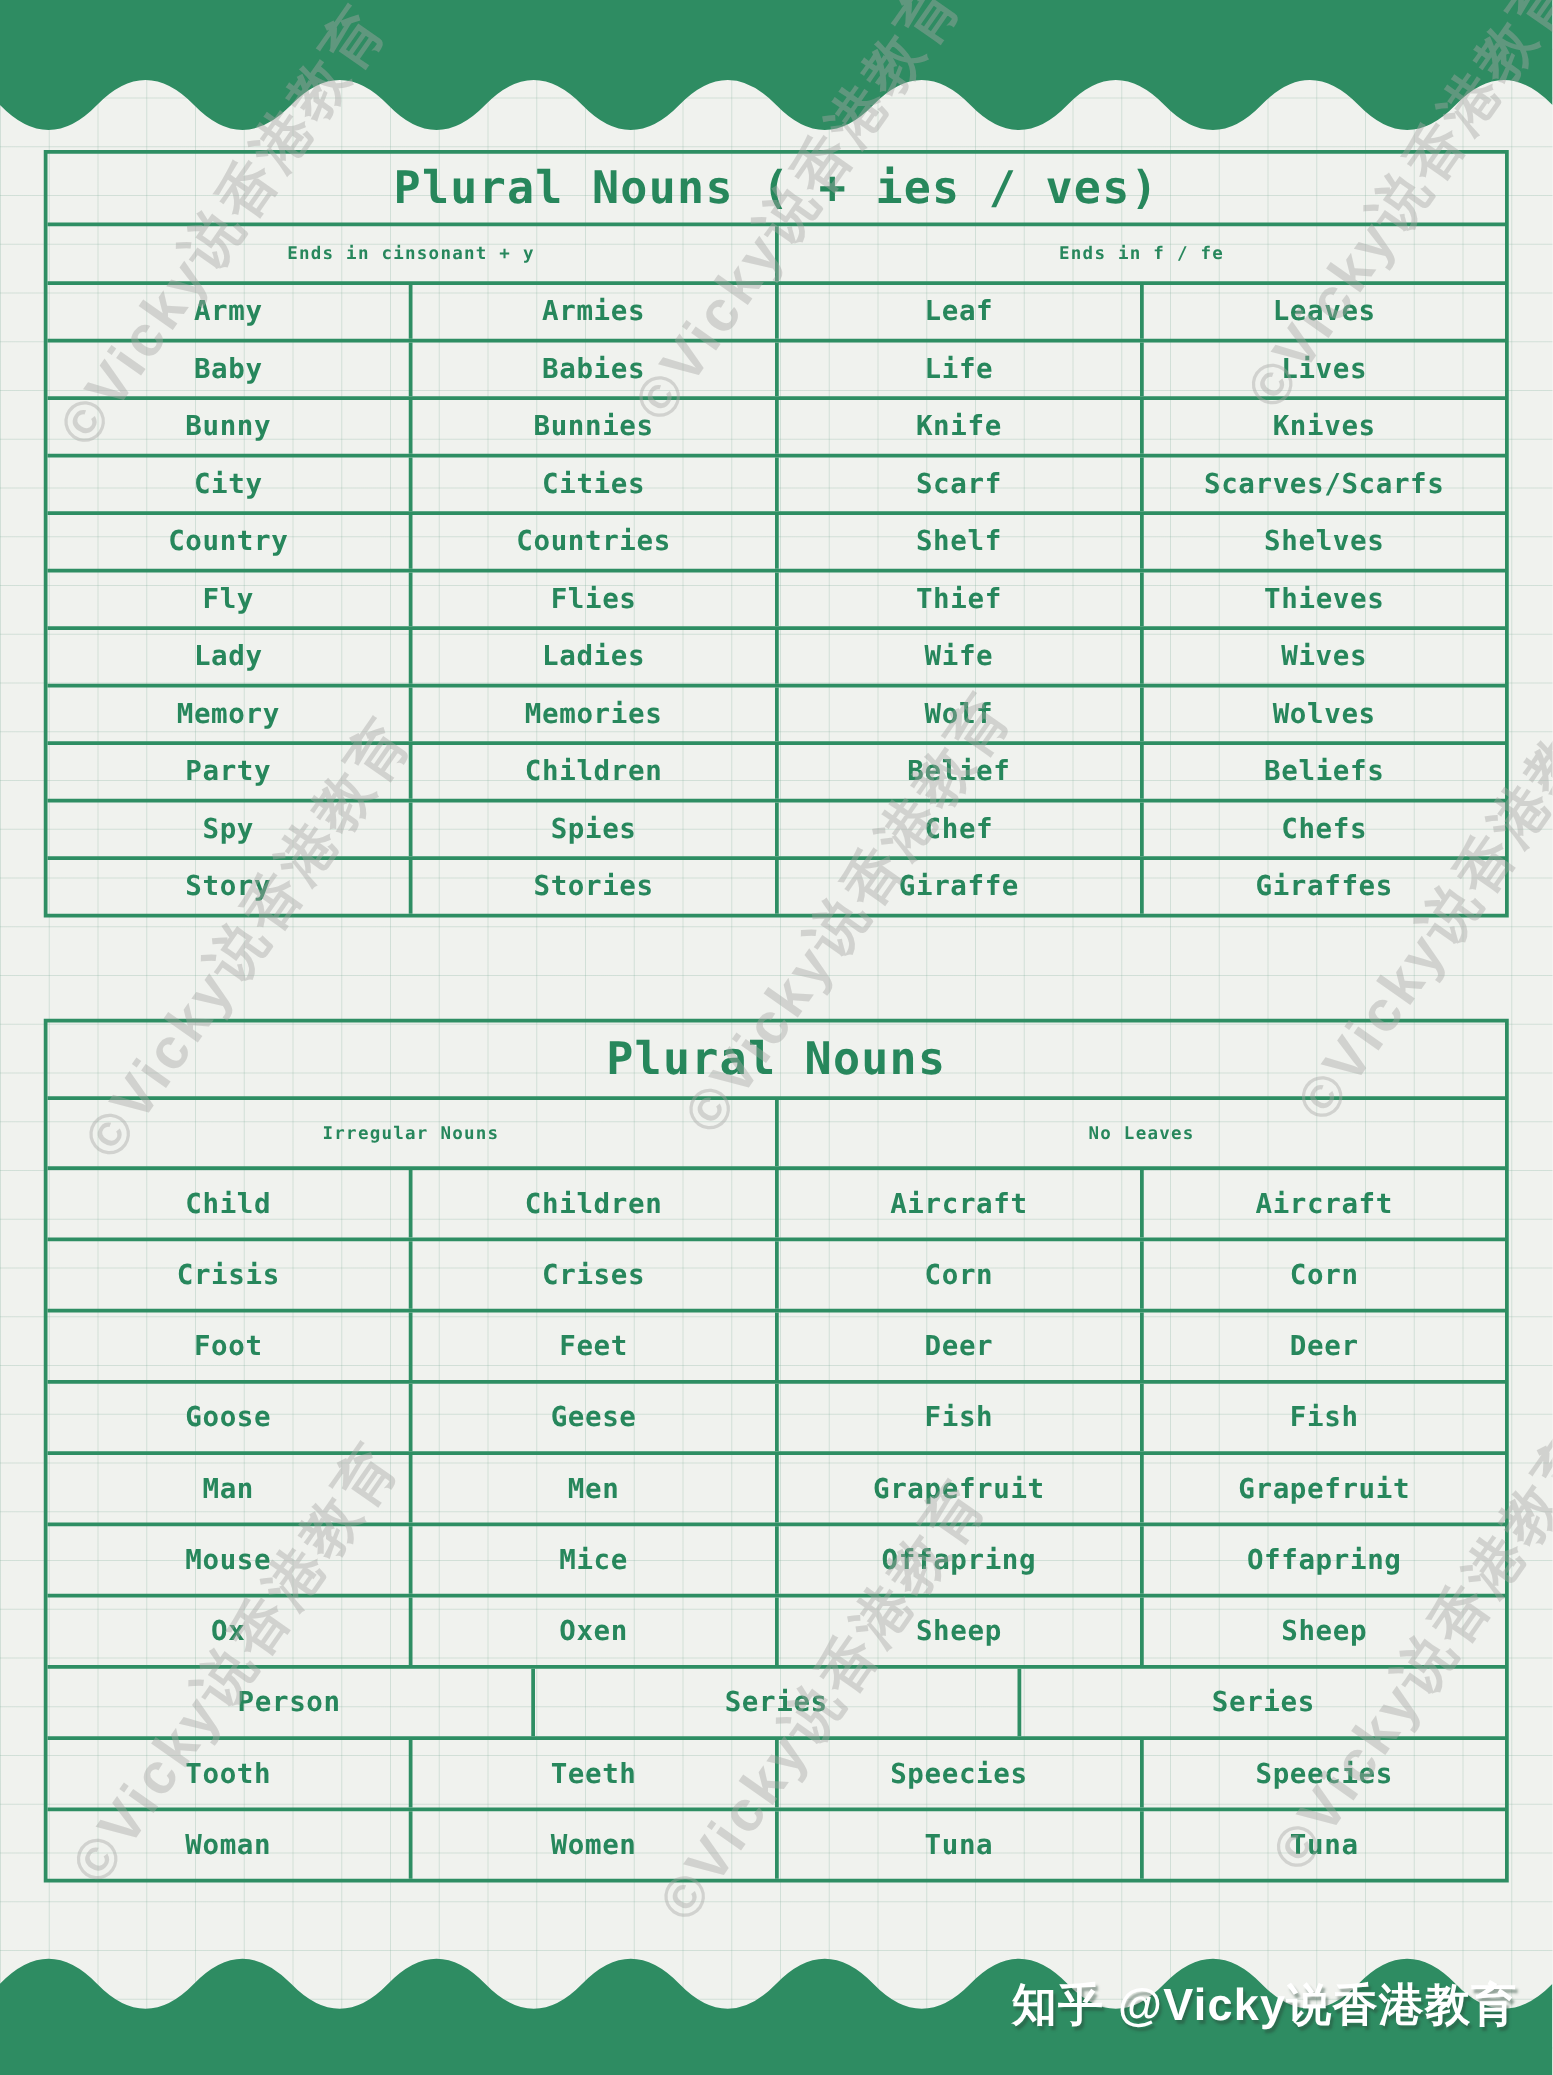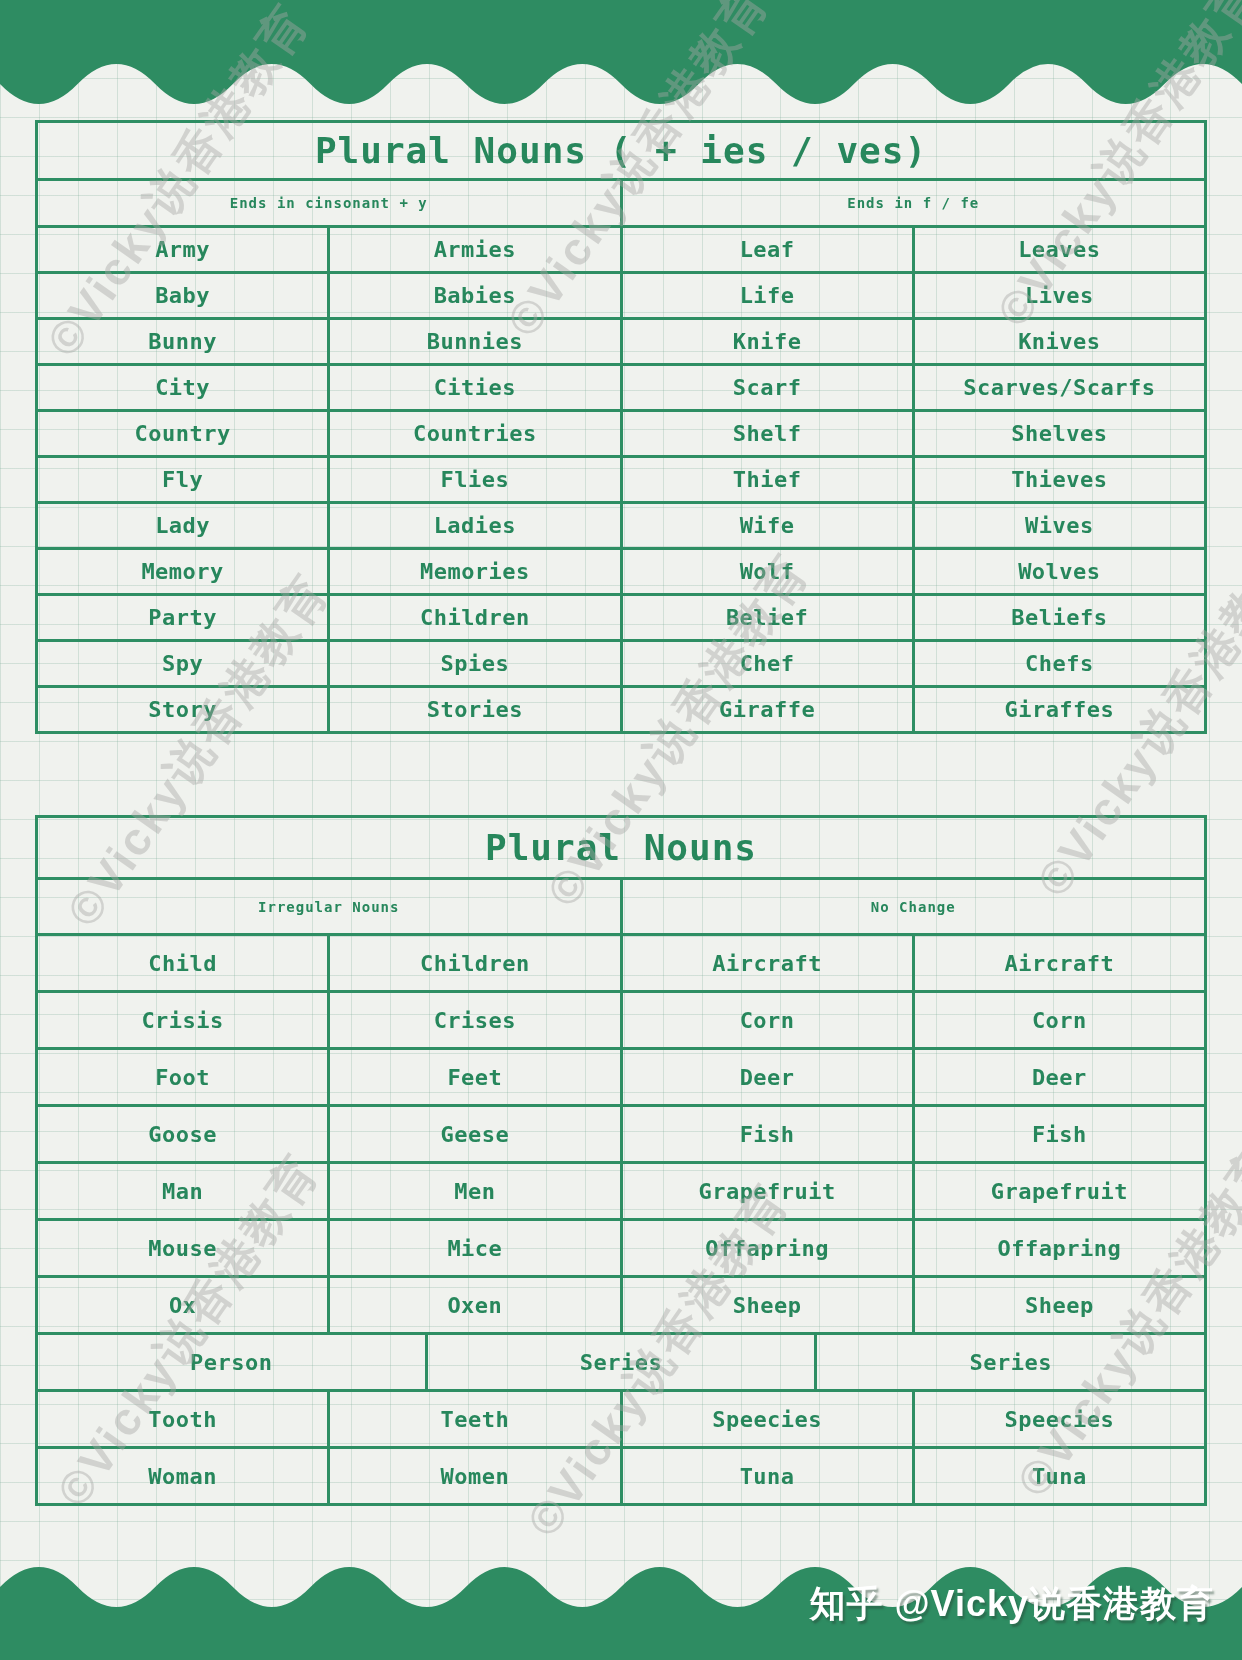--- a/index.html
+++ b/index.html
@@ -154,21 +154,21 @@
       <div class="t-cell">Stories</div>
       <div class="t-cell">Giraffe</div>
       <div class="t-cell">Giraffes</div>
     </div>
   </div>
 
   <div class="tbl tbl2">
     <div class="t-title">Plural Nouns</div>
     <div class="t-headrow">
       <div class="t-head">Irregular Nouns</div>
-      <div class="t-head">No Change</div>
+      <div class="t-head">No Leaves</div>
     </div>
     <div class="t-row">
       <div class="t-cell">Child</div>
       <div class="t-cell">Children</div>
       <div class="t-cell">Aircraft</div>
       <div class="t-cell">Aircraft</div>
     </div>
     <div class="t-row">
       <div class="t-cell">Crisis</div>
       <div class="t-cell">Crises</div>

